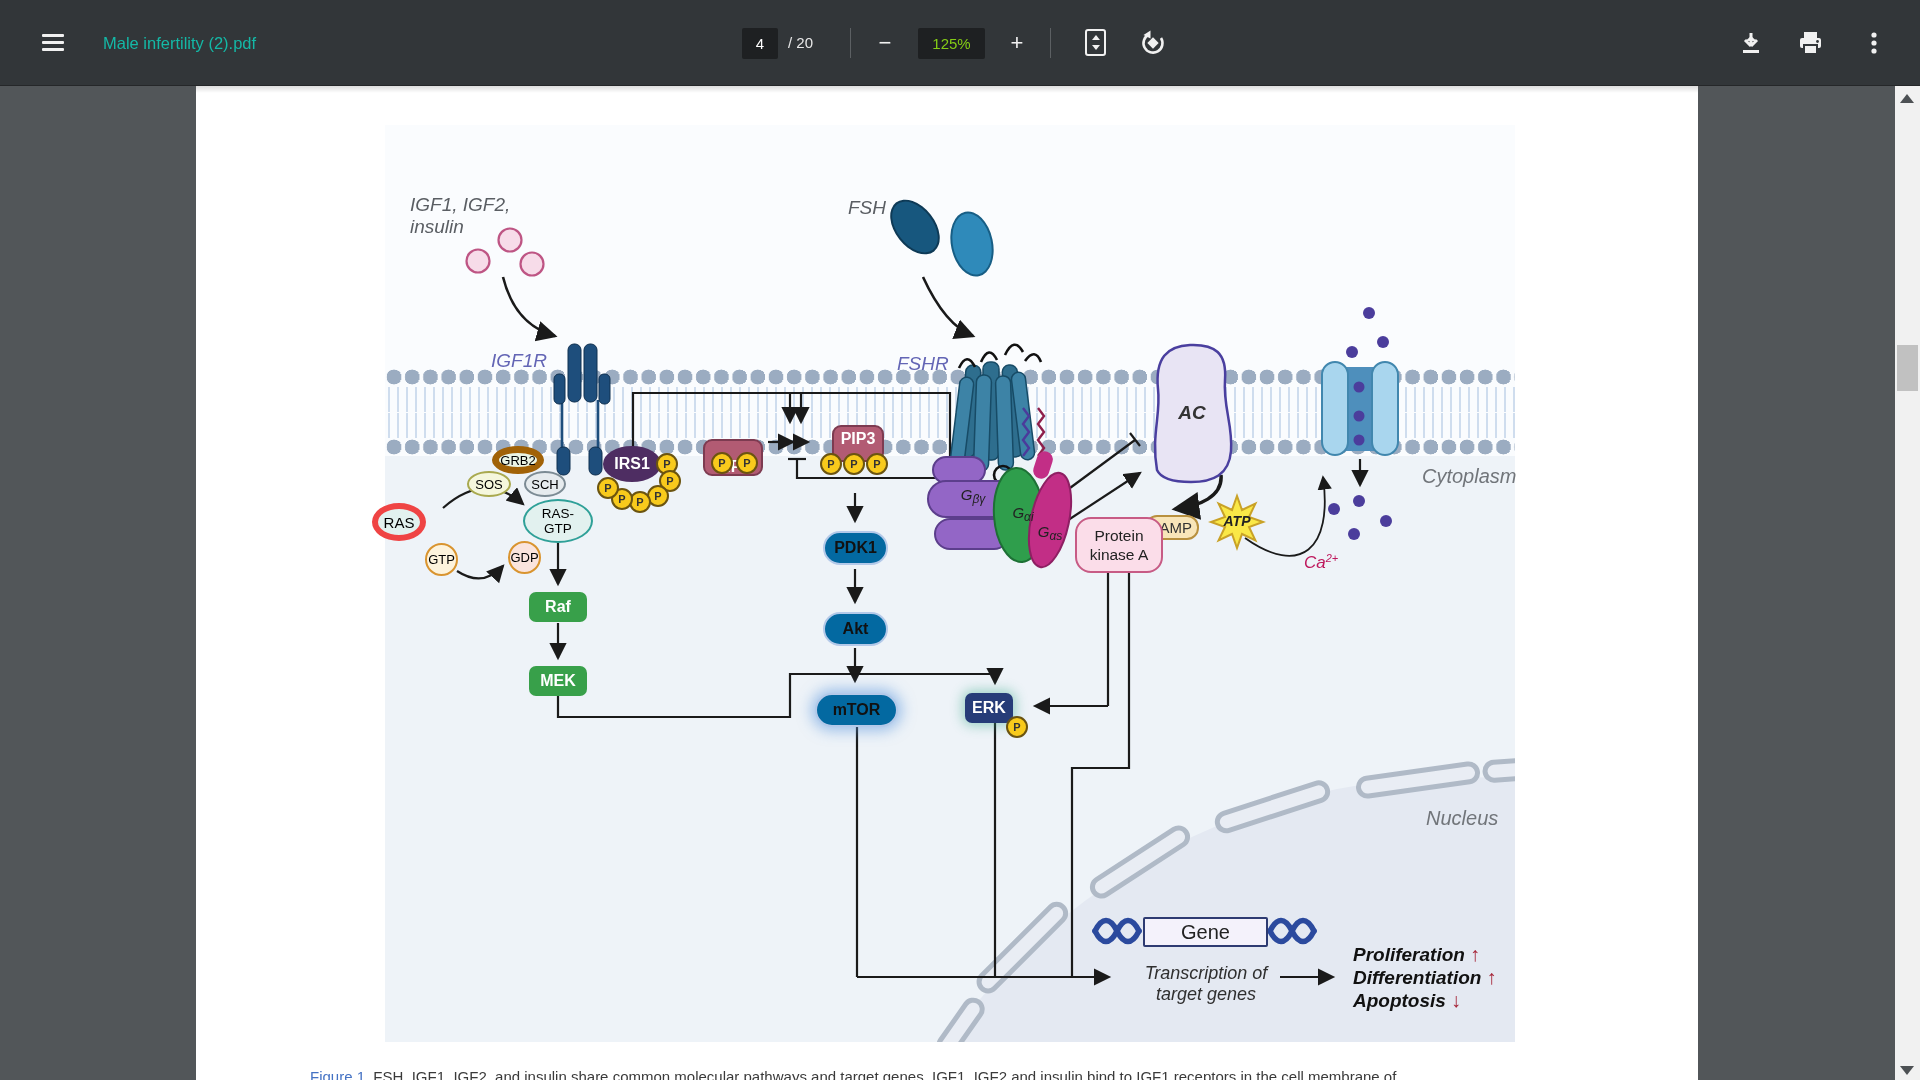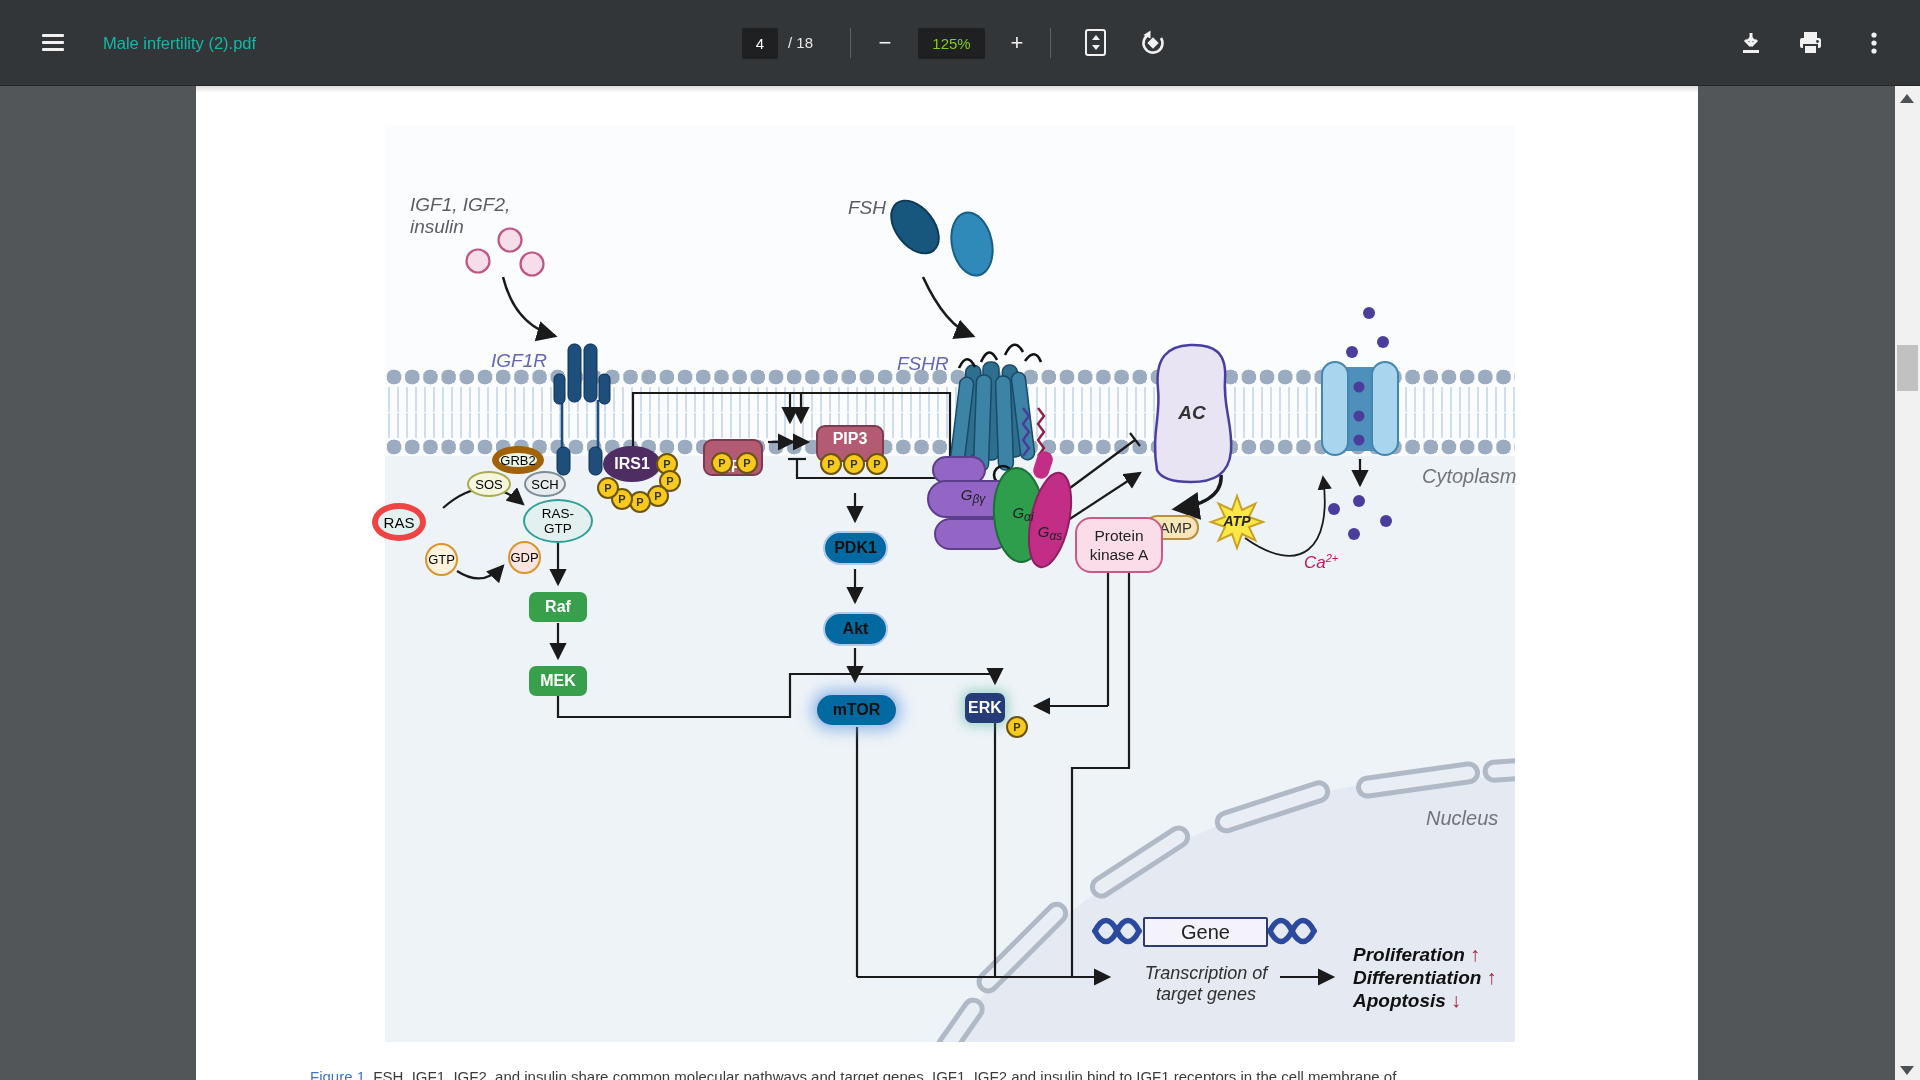--- a/index.html
+++ b/index.html
@@ -80,21 +80,21 @@
 
   <div class="toolbar">
     <div class="tb-item hamburger">
         <span></span>
         <span></span>
         <span></span>
       </div>
     <div class="tb-item doc-title">Male infertility (2).pdf</div>
 
     <div class="tb-item page-box">4</div>
-    <div class="tb-item page-total">/ 18</div>
+    <div class="tb-item page-total">/ 20</div>
     <div class="tb-sep" style="left:850px"></div>
     <div class="tb-btn" style="left:869px">−</div>
     <div class="tb-item zoom-box">125%</div>
     <div class="tb-btn" style="left:1001px">+</div>
     <div class="tb-sep" style="left:1050px"></div>
     <div class="fit-icon">
         <i class="up"></i>
         <i class="dn"></i>
       </div>
     <svg class="svgbtn" style="left:1140px;top:30px" width="26" height="26" viewBox="0 0 26 26">
@@ -293,26 +293,26 @@
           </div>
       </div>
       <div class="oval ctr" style="left:229px;top:457px;width:33px;height:33px;background:#FDF3DC;border:2px solid #D9942F">GTP</div>
       <div class="oval ctr" style="left:312px;top:455px;width:33px;height:33px;background:#FAE4DD;border:2px solid #D9942F">GDP</div>
       <div class="oval ctr" style="left:407px;top:360px;width:58px;height:36px;background:#4E2D62;border:none;color:#fff;font-weight:bold;font-size:16px">IRS1</div>
 
       <div class="nodebox ctr" style="left:333px;top:506px;width:58px;height:30px;background:#38A04A">Raf</div>
       <div class="nodebox ctr" style="left:333px;top:580px;width:58px;height:30px;background:#38A04A">MEK</div>
 
       <div class="nodebox ctr" style="left:507px;top:353px;width:60px;height:37px;background:#B25B73;border:2px solid #7D3B51;border-radius:9px;align-items:flex-start;padding-top:17px">PIP2</div>
-      <div class="nodebox ctr" style="left:620px;top:339px;width:68px;height:37px;background:#B25B73;border:2px solid #7D3B51;border-radius:9px;align-items:flex-start;padding-top:3px">PIP3</div>
+      <div class="nodebox ctr" style="left:636px;top:339px;width:52px;height:37px;background:#B25B73;border:2px solid #7D3B51;border-radius:9px;align-items:flex-start;padding-top:3px">PIP3</div>
 
       <div class="pill ctr" style="left:627px;top:445px;width:65px;height:34px">PDK1</div>
       <div class="pill ctr" style="left:627px;top:526px;width:65px;height:34px">Akt</div>
       <div class="pill ctr" style="left:619px;top:607px;width:83px;height:34px;box-shadow:0 0 14px 4px rgba(90,150,220,0.55)">mTOR</div>
-      <div class="nodebox ctr" style="left:769px;top:607px;width:40px;height:30px;background:#263C78;box-shadow:0 0 12px 3px rgba(60,170,140,0.45)">ERK</div>
+      <div class="nodebox ctr" style="left:769px;top:607px;width:48px;height:30px;background:#263C78;box-shadow:0 0 12px 3px rgba(60,170,140,0.45)">ERK</div>
 
       <div class="lbl ctr" style="left:748px;top:400px;width:58px;font-size:15px">
         <span><span>G</span><sub class="gsub">βγ</sub></span>
       </div>
       <div class="lbl ctr" style="left:806px;top:418px;width:42px;font-size:15px">
         <span><span>G</span><sub class="gsub">αi</sub></span>
       </div>
       <div class="lbl ctr" style="left:833px;top:437px;width:42px;font-size:15px">
         <span><span>G</span><sub class="gsub">αs</sub></span>
       </div>

